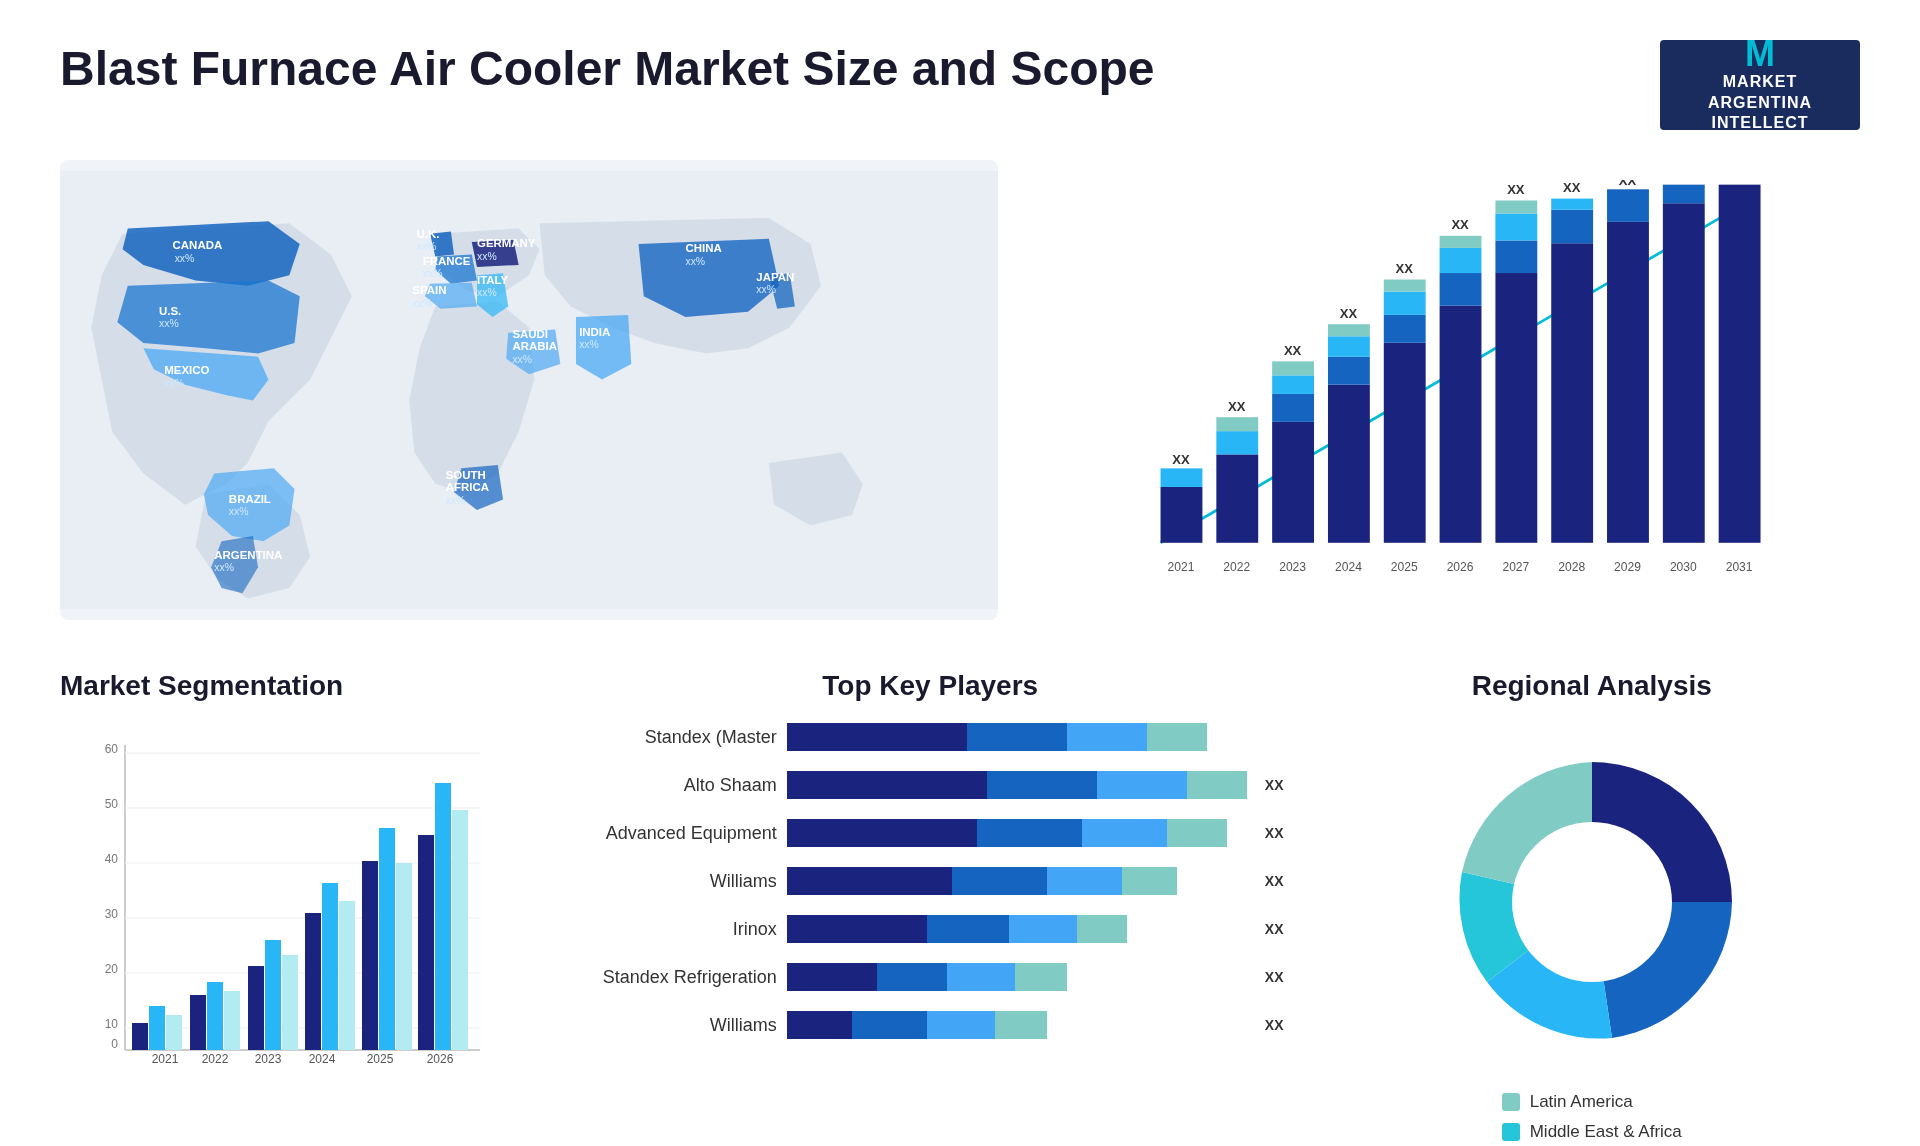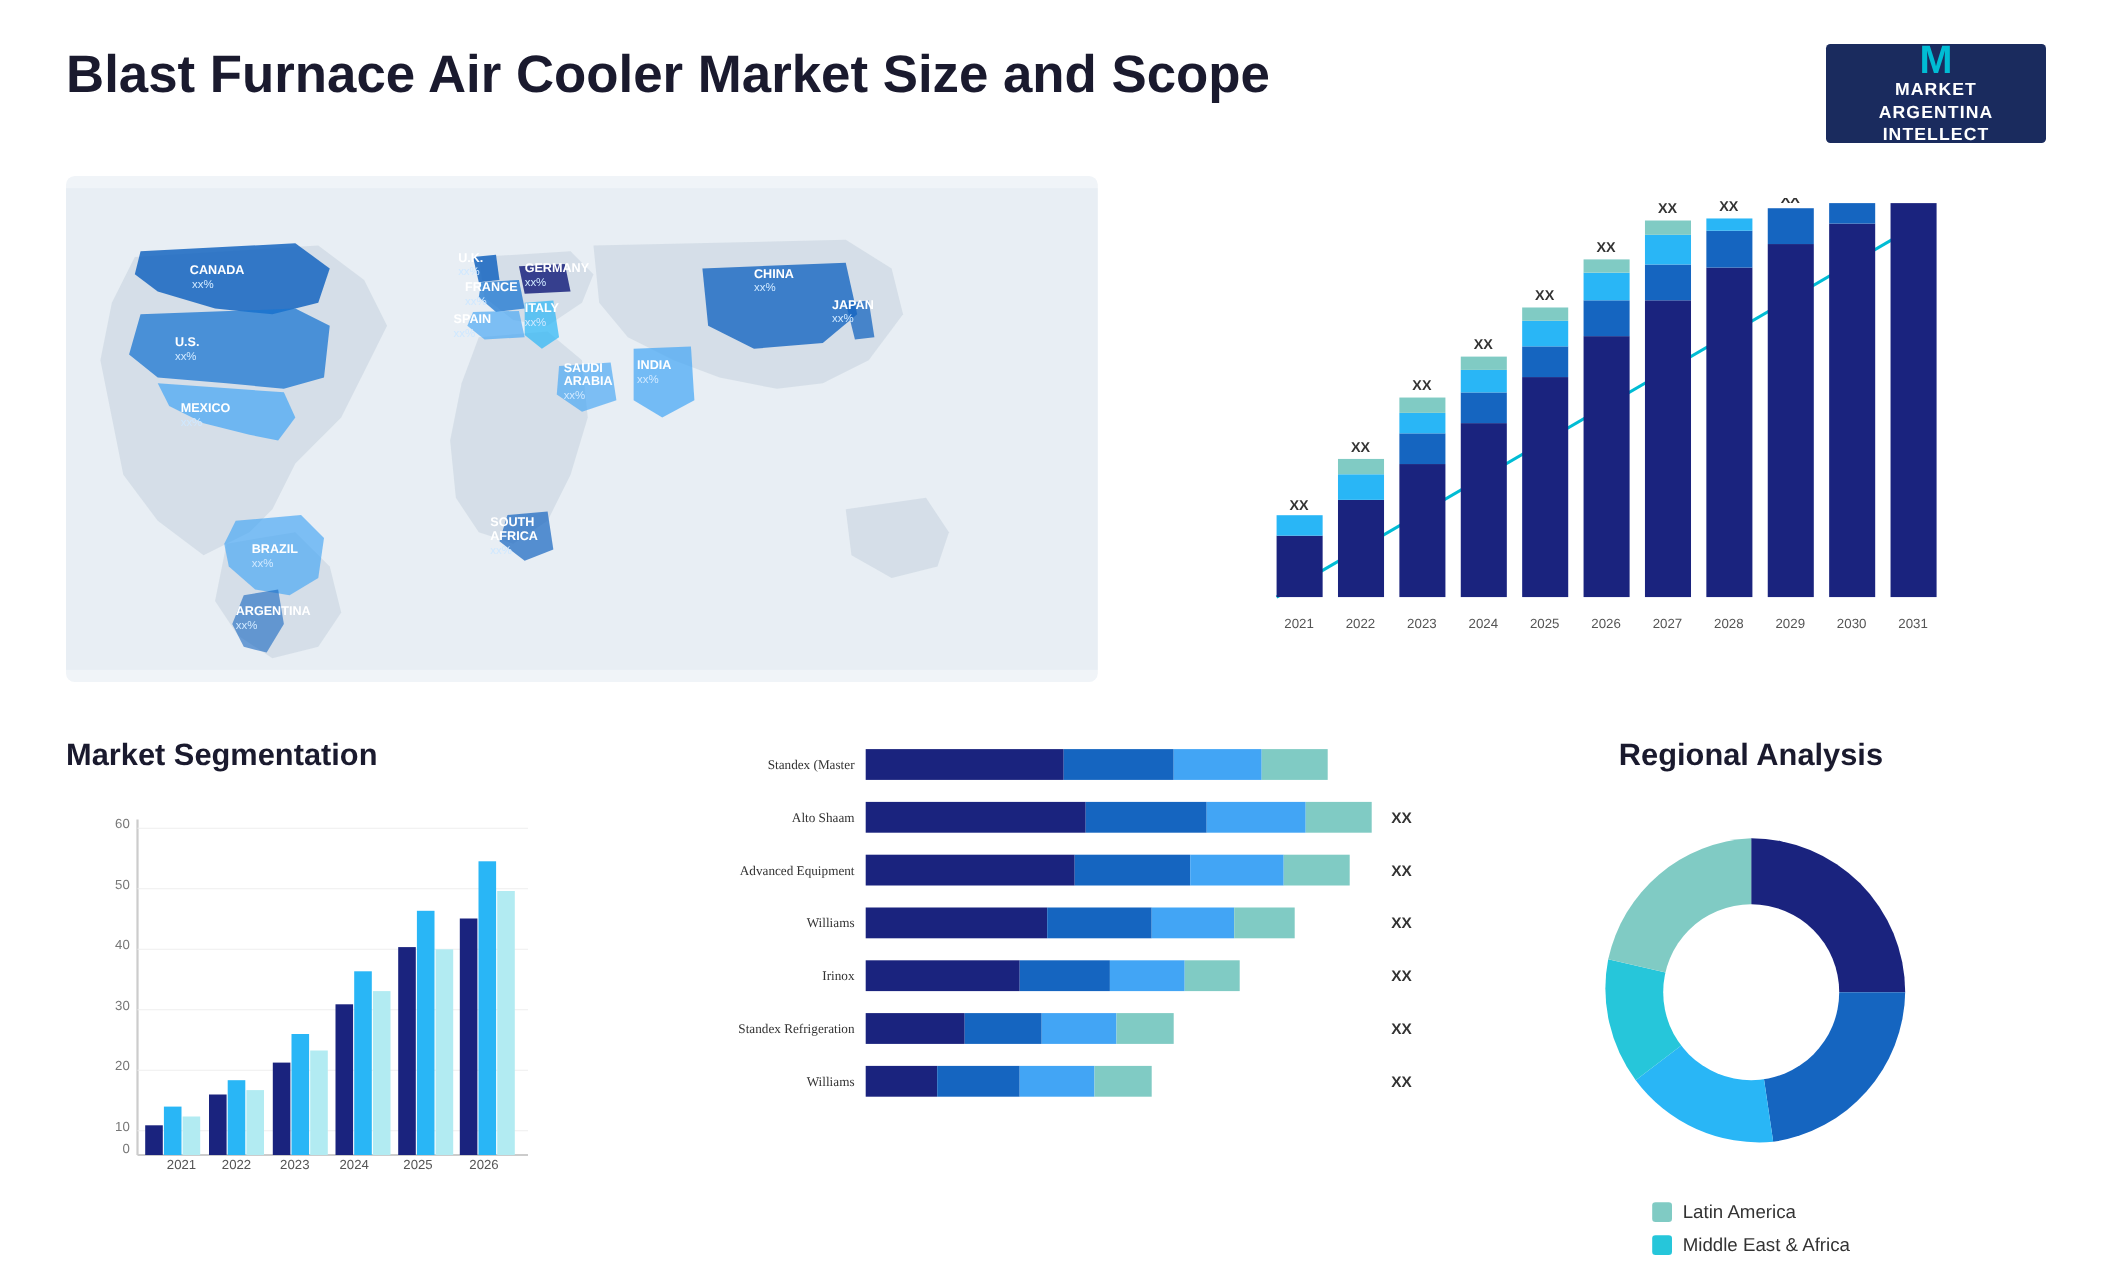--- a/index.html
+++ b/index.html
@@ -126,25 +126,24 @@
       margin-top: 10px;
     }
     .player-row {
       display: flex;
       align-items: center;
       margin-bottom: 18px;
       gap: 10px;
     }
     .player-name {
       width: 200px;
-      font-size: 12px;
+      font-size: 18px;
       color: #333;
       text-align: right;
       flex-shrink: 0;
-      font-family: Liberation Serif, serif;
     }
     .player-bar-container {
       flex: 1;
       height: 30px;
       display: flex;
       align-items: center;
     }
     .player-bar {
       height: 28px;
       display: flex;
@@ -446,20 +445,21 @@
           <rect x="335" y="48" width="16" height="267" fill="#29b6f6"></rect>
           <rect x="352" y="75" width="16" height="240" fill="#b2ebf2"></rect>
           <text x="340" y="328" font-size="12" fill="#555" text-anchor="middle">2026</text>
         </svg>
 
         
       </div>
     </div>
 
     <div class="players-panel">
+      <h2 class="panel-title" style="text-align:center;">Top Key Players</h2>
       <div class="players-chart">
 
         <div class="player-row">
           <div class="player-name">Standex (Master</div>
           <div class="player-bar-container">
             <div class="player-bar" style="width:420px;">
               <div class="player-bar-seg1" style="width:180px; height:28px;"></div>
               <div class="player-bar-seg2" style="width:100px; height:28px;"></div>
               <div class="player-bar-seg3" style="width:80px; height:28px;"></div>
               <div class="player-bar-seg4" style="width:60px; height:28px;"></div>

